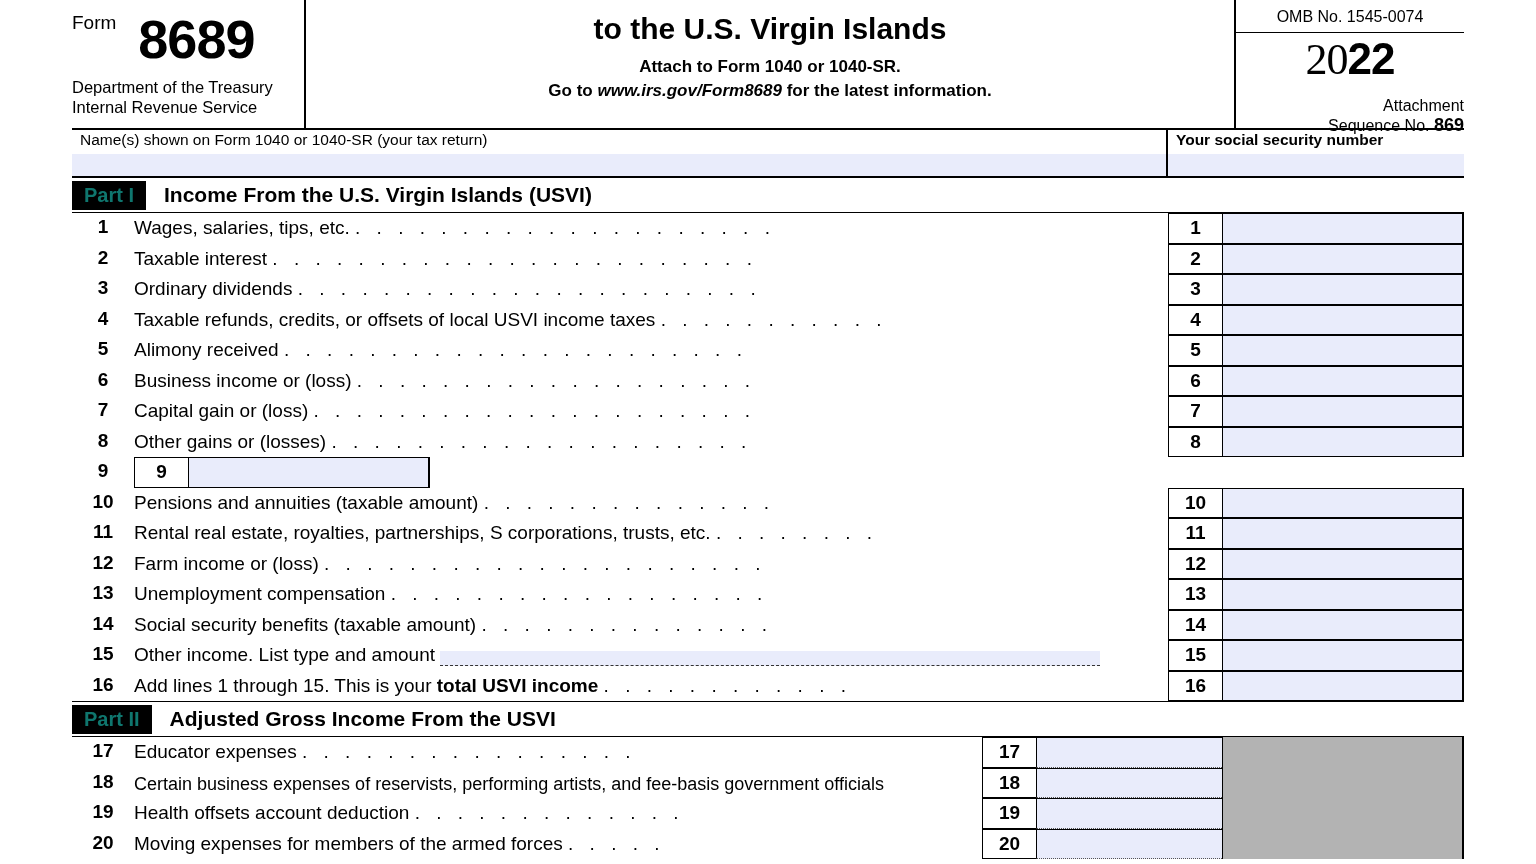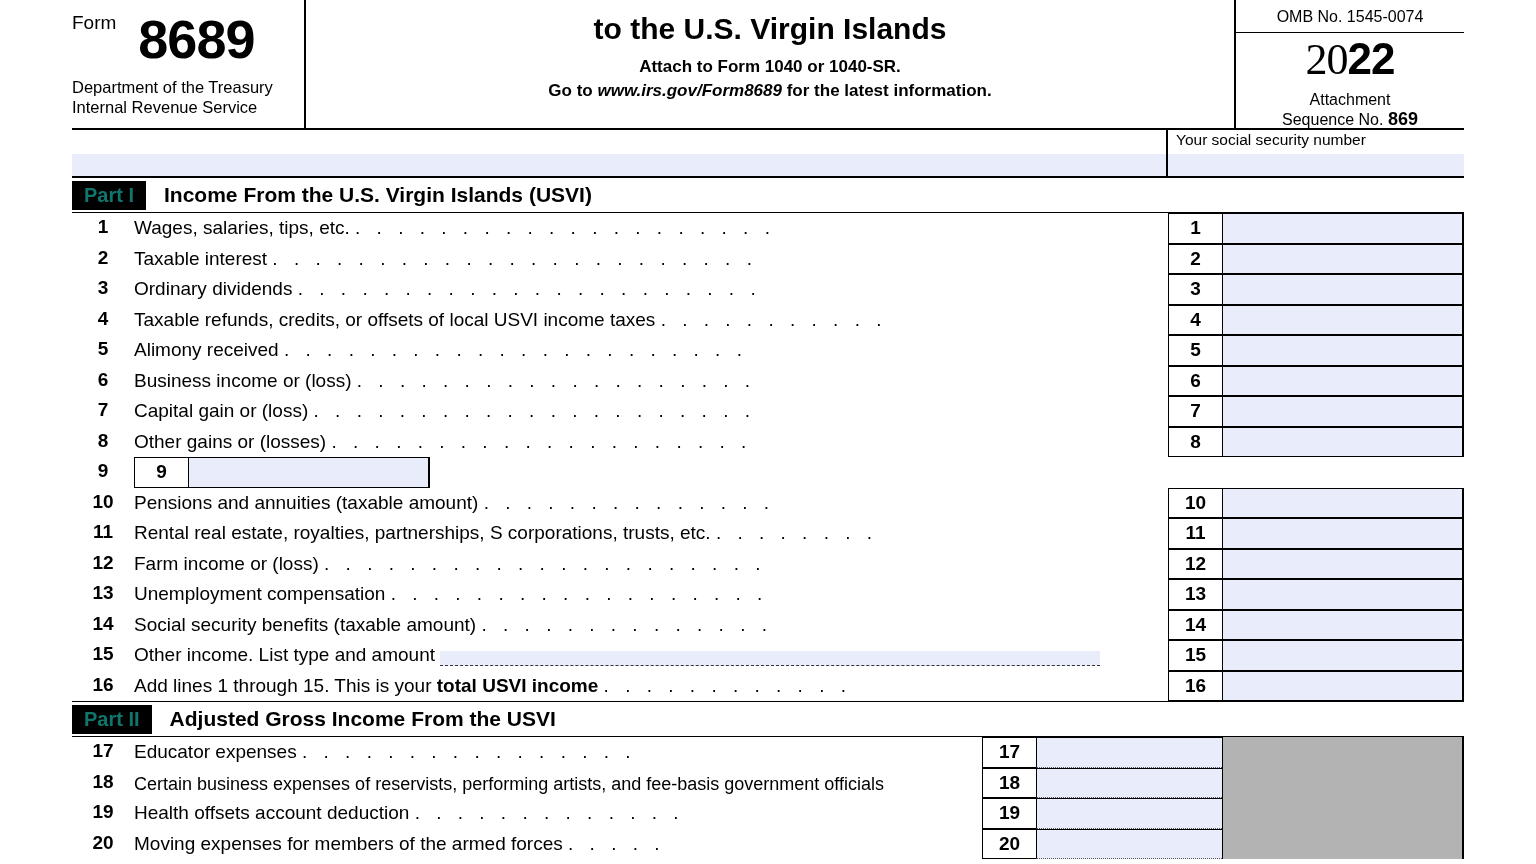--- a/index.html
+++ b/index.html
@@ -94,21 +94,22 @@
     padding-top: 4px;
     letter-spacing: -1px;
   }
   .year .thin {
     font-weight: normal;
     font-family: "Liberation Serif", serif;
   }
   .attach {
     font-size: 16px;
     line-height: 1.15;
-    margin-top: 9px;
+    margin-top: 15px;
+    text-align: right;
   }
   .attach b { font-size: 18px; }
 
   
   .name-row {
     display: flex;
     border-bottom: 2px solid #000;
     height: 46px;
   }
   .name-left {
@@ -117,21 +118,21 @@
     position: relative;
   }
   .name-right {
     width: 296px;
     position: relative;
   }
   .fieldlabel {
     font-size: 15.5px;
     padding: 1px 0 0 8px;
   }
-  .fieldlabel.bold { font-weight: normal; }
+  .fieldlabel.bold { font-weight: bold; }
   .entryfill {
     position: absolute;
     left: 0; right: 0; bottom: 0;
     height: 22px;
     background: #e9ecfb;
   }
 
   
   .part-banner {
     display: flex;
@@ -273,20 +274,21 @@
       <div class="year"><span class="thin">20</span><span>22</span></div>
       <div class="attach">
         <div>Attachment</div>
         <div><span>Sequence No.</span> <b>869</b></div>
       </div>
     </div>
   </div>
 
   <div class="name-row">
     <div class="name-left">
+      <div class="fieldlabel">Name(s) shown on Form 1040 or 1040-SR (your tax return)</div>
       <div class="entryfill"></div>
     </div>
     <div class="name-right">
       <div class="fieldlabel bold">Your social security number</div>
       <div class="entryfill"></div>
     </div>
   </div>
 
   <div class="part-banner">
     <span class="part-tag">Part I</span>

